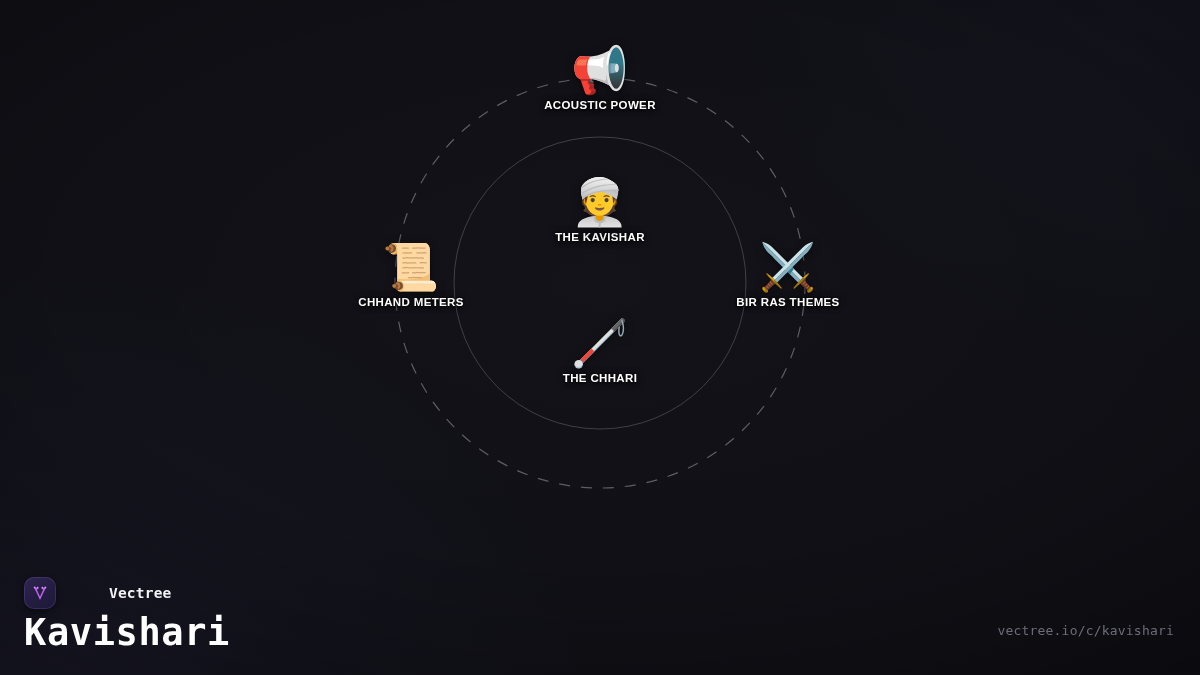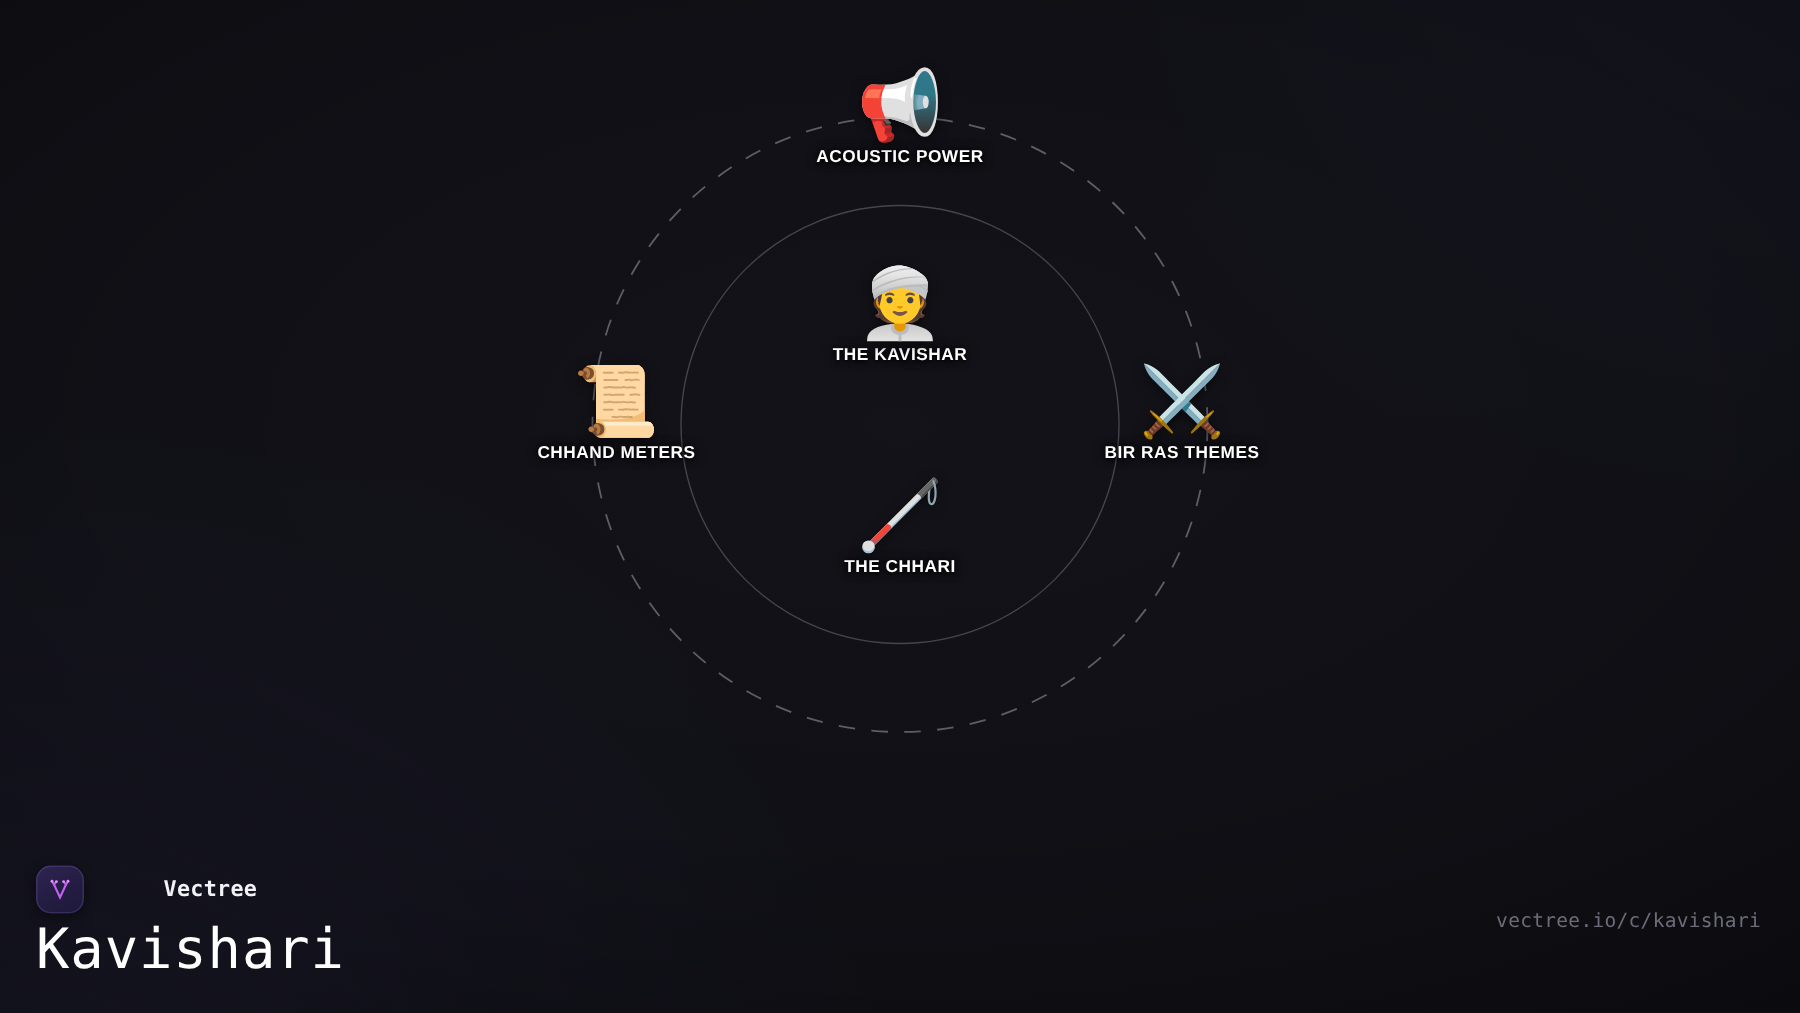--- a/index.html
+++ b/index.html
@@ -119,29 +119,29 @@
     color: #f2f2f6;
     letter-spacing: 0.2px;
     margin-left: 42px;
   }
   #page-title {
     position: absolute;
     left: 24px;
     top: 609px;
     font-family: "DejaVu Sans Mono", "Liberation Mono", monospace;
     font-size: 37px;
-    font-weight: normal;
+    font-weight: bold;
     color: #ffffff;
     letter-spacing: 0.6px;
     line-height: 48px;
   }
   #footer-url {
     position: absolute;
     right: 26px;
-    top: 607px;
+    top: 623px;
     font-family: "DejaVu Sans Mono", "Liberation Mono", monospace;
     font-size: 13px;
     color: #6c6c7a;
     letter-spacing: 0.2px;
   }
 </style>
 </head>
 <body>
 
 <div id="bg-base"></div>

